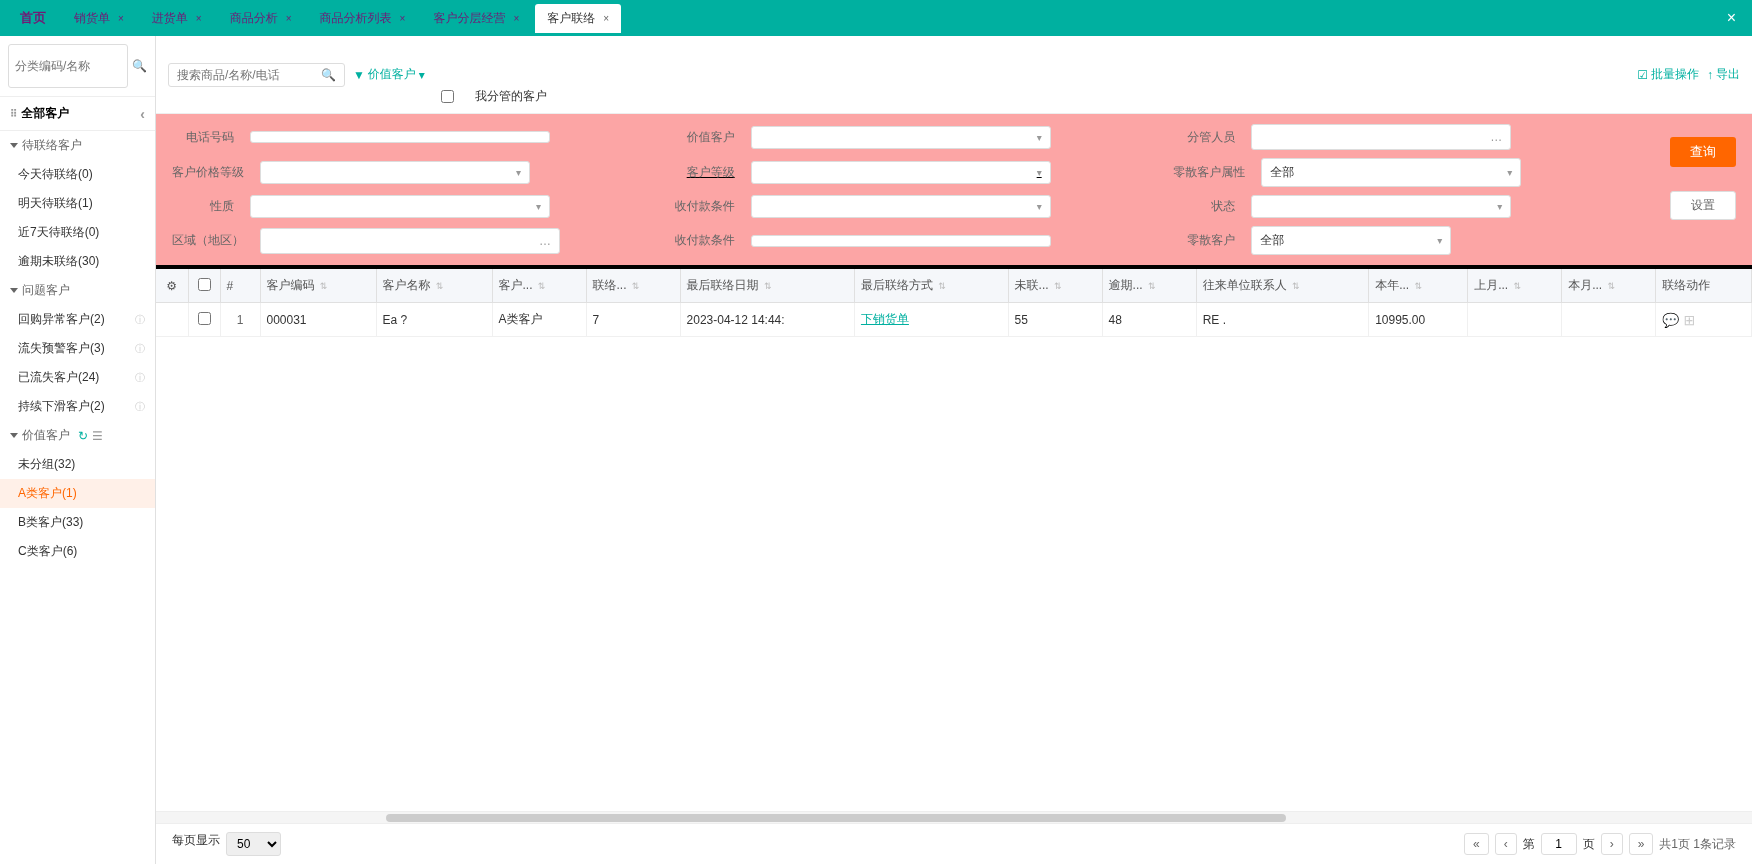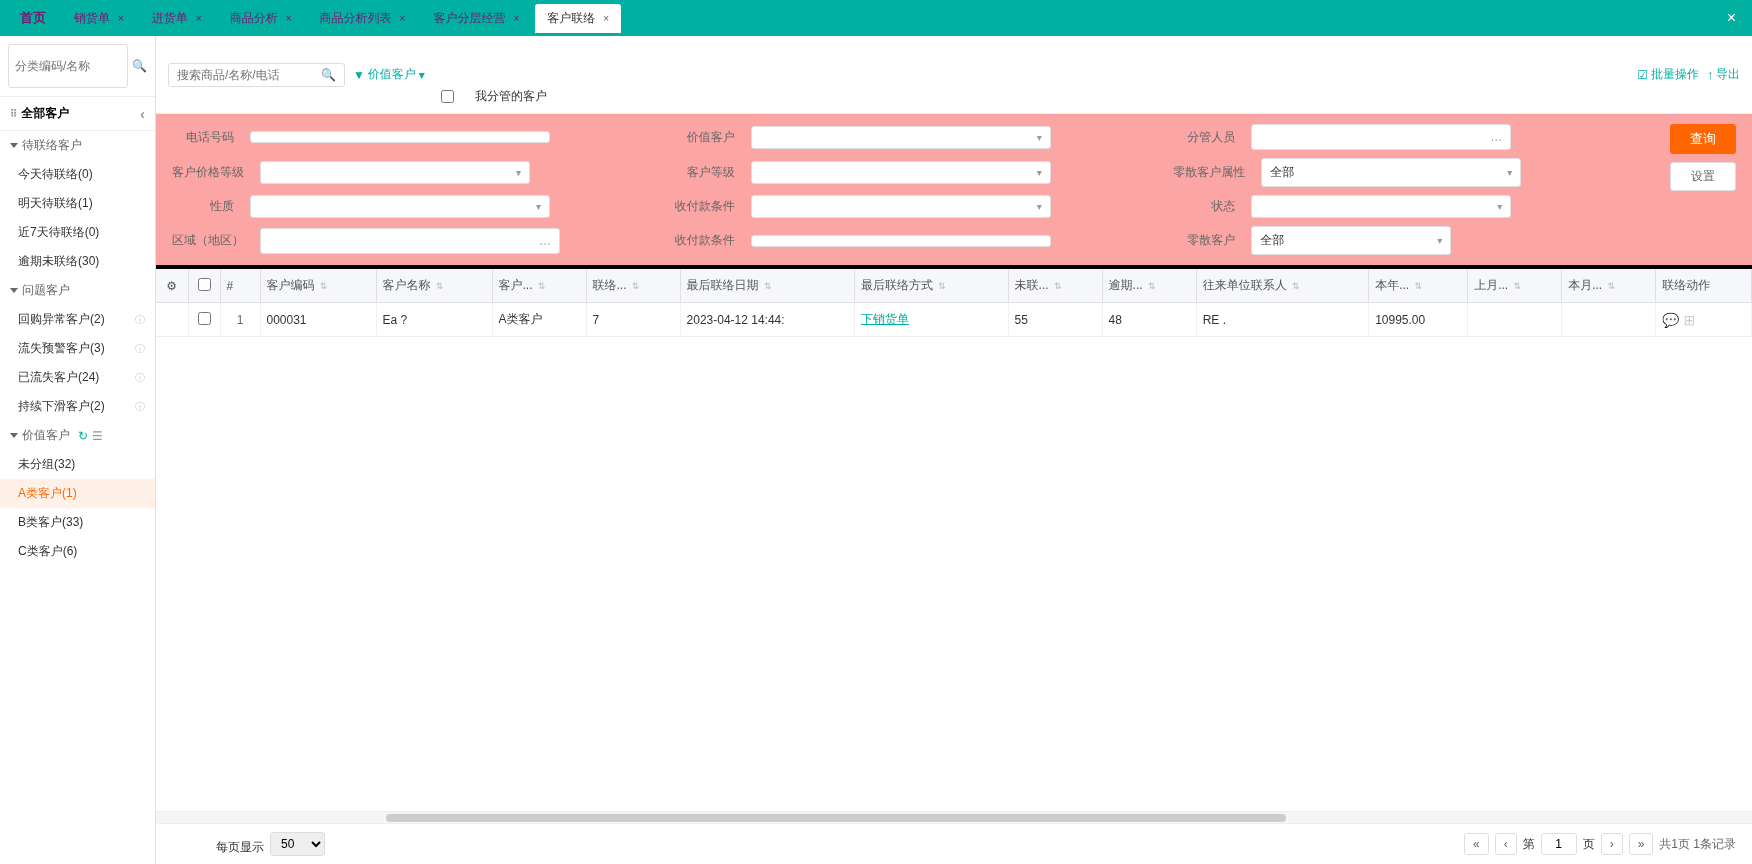--- a/index.html
+++ b/index.html
@@ -55,38 +55,38 @@
     .filter-row { display: flex; align-items: center; margin-bottom: 8px; gap: 0; }
     .filter-row:last-child { margin-bottom: 0; }
     .filter-field { display: flex; align-items: center; flex: 1; gap: 8px; }
     .filter-label { color: #666; white-space: nowrap; min-width: 70px; text-align: right; padding-right: 8px; }
     .filter-control { flex: 1; border: 1px solid #ddd; border-radius: 3px; padding: 5px 8px; display: flex; align-items: center; justify-content: space-between; background: #fff; cursor: pointer; color: #333; font-size: 12px; }
     .filter-control .chevron { color: #999; font-size: 10px; }
     .filter-control .dots-btn { color: #999; font-size: 12px; }
     
     .query-btn { background: #ff6600; color: #fff; border: none; border-radius: 3px; padding: 6px 20px; cursor: pointer; font-size: 13px; white-space: nowrap; }
     .settings-btn { background: #fff; color: #666; border: 1px solid #ddd; border-radius: 3px; padding: 5px 16px; cursor: pointer; font-size: 12px; margin-top: 4px; display: block; text-align: center; }
-    .btn-group-right { display: flex; flex-direction: column; align-items: stretch; gap: 4px; }
+    .btn-group-right { display: flex; flex-direction: column; align-items: stretch; gap: 20px; margin-top: 13px; }
 
     
     .table-wrap { flex: 1; overflow: auto; background: #fff; margin: 0; }
     table { width: 100%; border-collapse: collapse; font-size: 12px; }
     th { background: #f5f7fa; padding: 8px 6px; text-align: left; color: #555; font-weight: normal; border-bottom: 1px solid #e0e0e0; border-right: 1px solid #e0e0e0; white-space: nowrap; position: sticky; top: 0; z-index: 1; }
     td { padding: 8px 6px; border-bottom: 1px solid #f0f0f0; border-right: 1px solid #f0f0f0; color: #333; white-space: nowrap; }
     .th-gear { width: 32px; cursor: pointer; text-align: center; }
     .th-check { width: 32px; text-align: center; }
     .sort-icon { color: #bbb; font-size: 9px; margin-left: 2px; }
     .link-text { color: #00b0a0; cursor: pointer; text-decoration: underline; }
     .row-actions { display: flex; gap: 4px; }
     .action-icon { color: #ccc; cursor: pointer; font-size: 14px; }
     .col-num { width: 40px; text-align: center; color: #666; }
     
     
     .pagination { background: #fff; padding: 8px 16px; display: flex; align-items: center; justify-content: space-between; border-top: 1px solid #eee; }
-    .page-size-wrap { display: flex; align-items: flex-end; gap: 6px; color: #333; margin-left: 44px; }
+    .page-size-wrap { display: flex; align-items: flex-start; gap: 6px; color: #333; }
     .page-size-select { border: 1px solid #ddd; border-radius: 3px; padding: 3px 6px; font-size: 12px; }
     .page-nav { display: flex; align-items: center; gap: 6px; color: #333; }
     .page-btn { border: 1px solid #ddd; background: #fff; border-radius: 3px; padding: 3px 8px; cursor: pointer; color: #666; font-size: 12px; }
     .page-btn:disabled { color: #ccc; cursor: not-allowed; }
     .page-input { border: 1px solid #ddd; border-radius: 3px; padding: 3px 6px; width: 36px; text-align: center; font-size: 12px; }
     .total-info { color: #666; }
 
     
     .bottom-scrollbar { height: 12px; background: #f5f5f5; border-top: 1px solid #eee; overflow-x: auto; overflow-y: hidden; }
     .bottom-scrollbar-inner { height: 12px; width: 2000px; }
@@ -258,21 +258,21 @@
           </div>
 
           <div class="filter-row">
             <div class="filter-field">
               <span class="filter-label">客户价格等级</span>
               <div class="filter-control" style="max-width:270px;">
                 <span></span>
                   <span class="chevron">▾</span>
               </div>
             </div>
-            <div class="filter-field" style="margin-left:20px;">
+            <div class="filter-field" style="margin-left:20px;text-decoration:underline;">
               <span class="filter-label">客户等级</span>
               <div class="filter-control" style="max-width:300px;">
                 <span></span>
                   <span class="chevron">▾</span>
               </div>
             </div>
             <div class="filter-field" style="margin-left:20px;">
               <span class="filter-label">零散客户属性</span>
               <div class="filter-control" style="max-width:260px;">
                 <span>全部</span>

